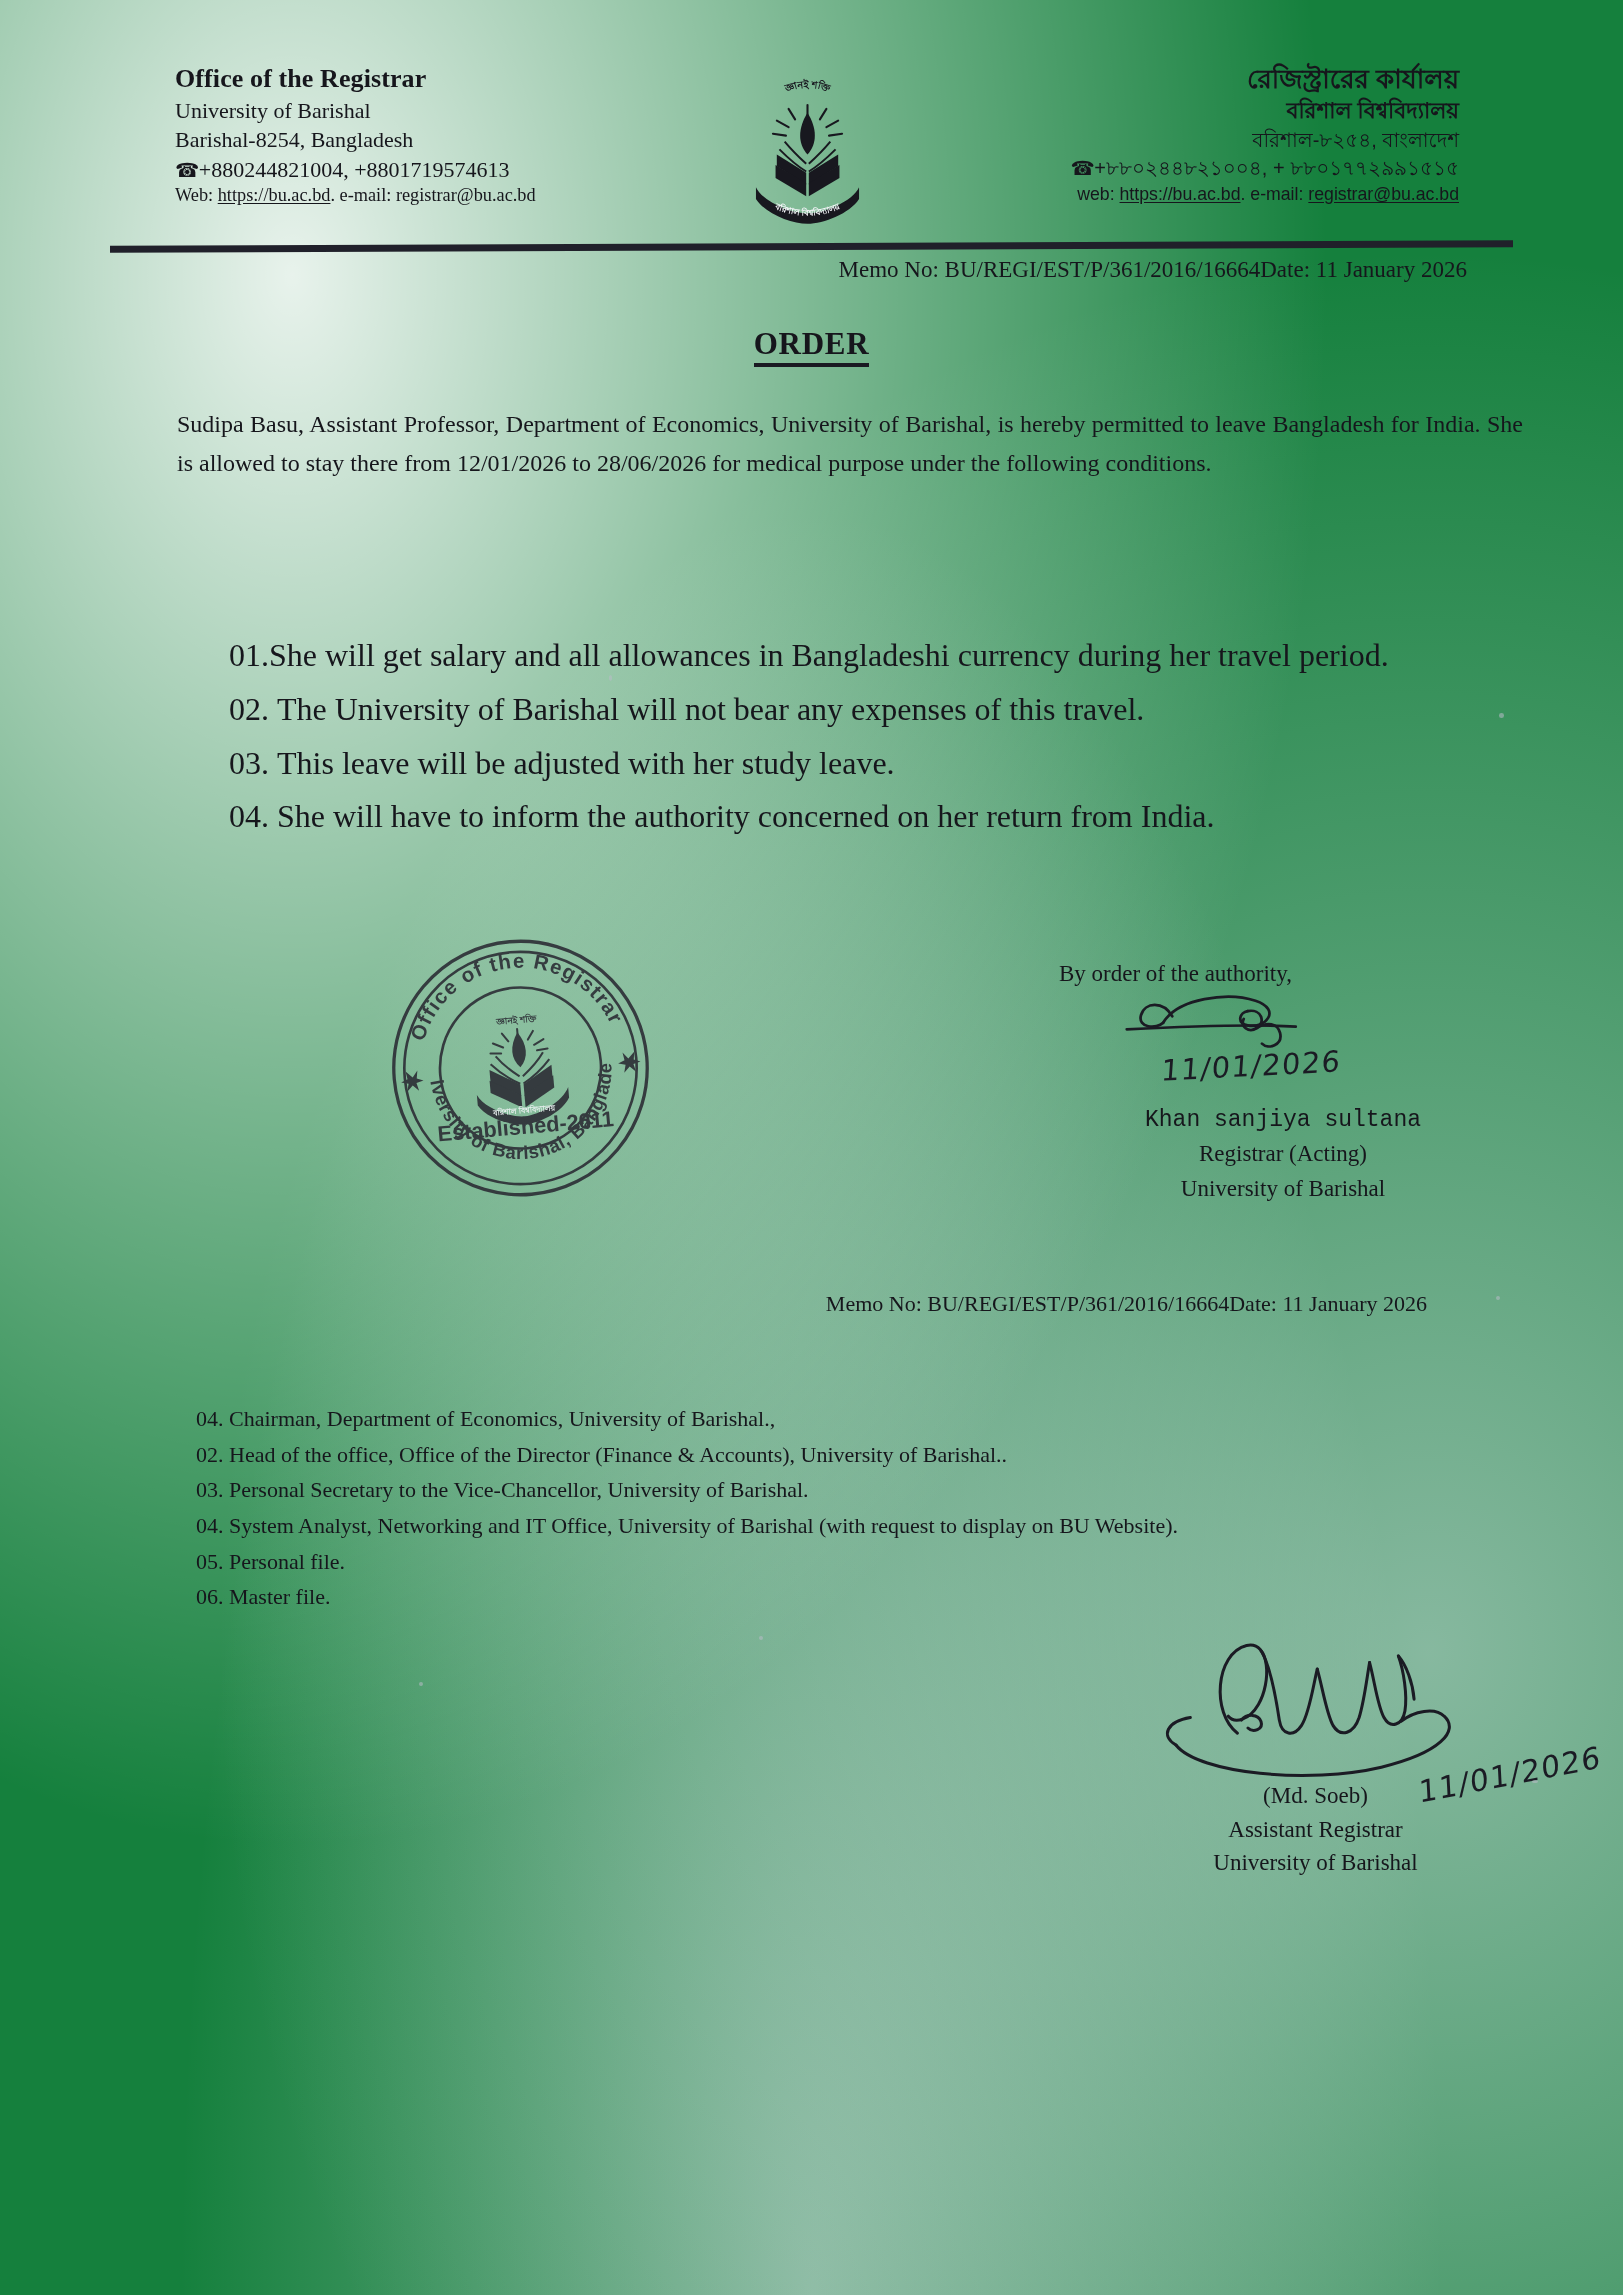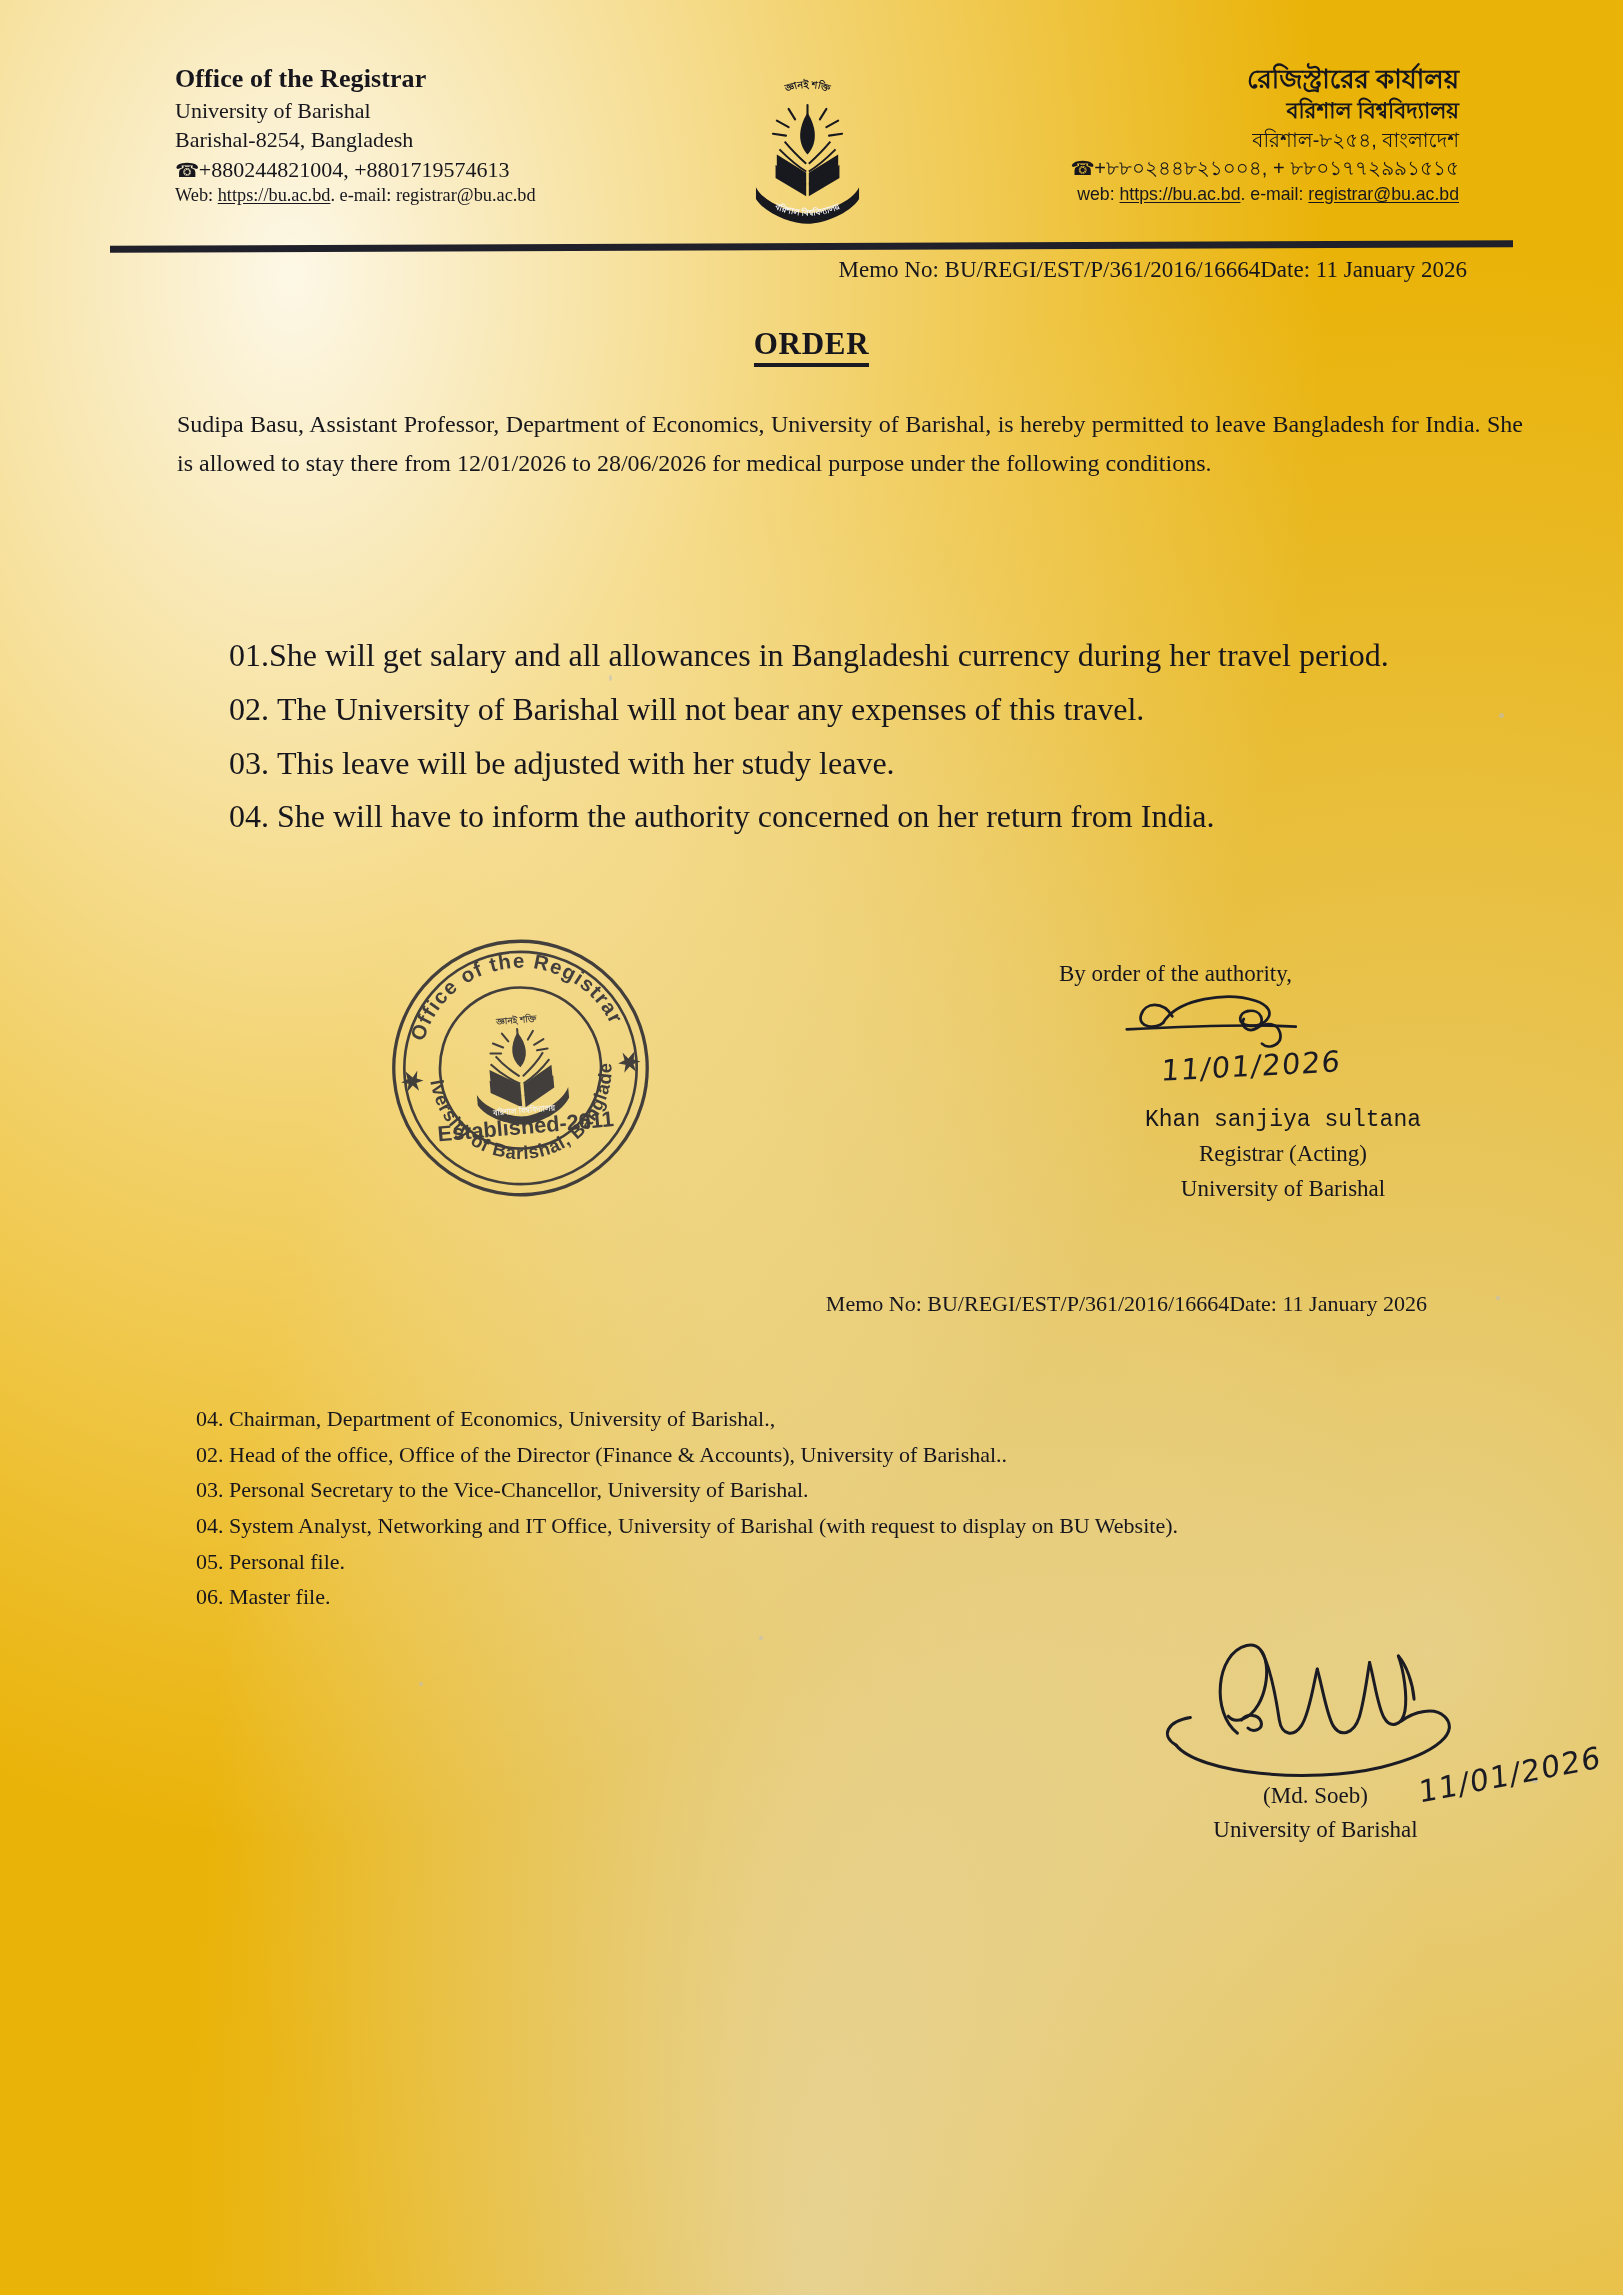--- a/index.html
+++ b/index.html
@@ -4,21 +4,21 @@
 <style>
   html, body {
     margin: 0;
     padding: 0;
     background: #6e6e72;
   }
   .page {
     position: relative;
     width: 1623px;
     height: 2295px;
-    background: #eab308;
+    background: #15803d;
     overflow: hidden;
     font-family: "Liberation Serif", "DejaVu Serif", serif;
     color: #16161c;
     box-sizing: border-box;
   }
   
   .page::before {
     content: "";
     position: absolute;
     inset: 0;
@@ -465,20 +465,21 @@
           <path d="M436 52 C 448 66, 458 92, 460 118"></path>
           <path d="M96 188 C 130 232, 300 248, 410 222 C 500 200, 530 166, 506 144 C 492 130, 460 136, 440 152"></path>
           <path d="M96 188 C 72 174, 82 152, 118 146"></path>
         </g>
       </svg>
     </div>
     <div class="sig2-namerow">
       <span>(Md. Soeb)</span>
       <span class="hand-date2">11/01/2026</span>
     </div>
+    <div>Assistant Registrar</div>
     <div>University of Barishal</div>
   </div>
 
   <div class="speck" style="left:1499px; top:713px; width:4.6px; height:4.6px;"></div>
   <div class="speck" style="left:1496px; top:1296px; width:3.9px; height:3.9px;"></div>
   <div class="speck" style="left:419px;  top:1682px; width:3.9px; height:3.9px;"></div>
   <div class="speck" style="left:1532px; top:1780px; width:5.9px; height:3.3px;"></div>
   <div class="speck" style="left:609px;  top:675px; width:3.3px; height:5.9px;"></div>
   <div class="speck" style="left:759px; top:1636px; width:3.9px; height:3.9px;"></div>
 

